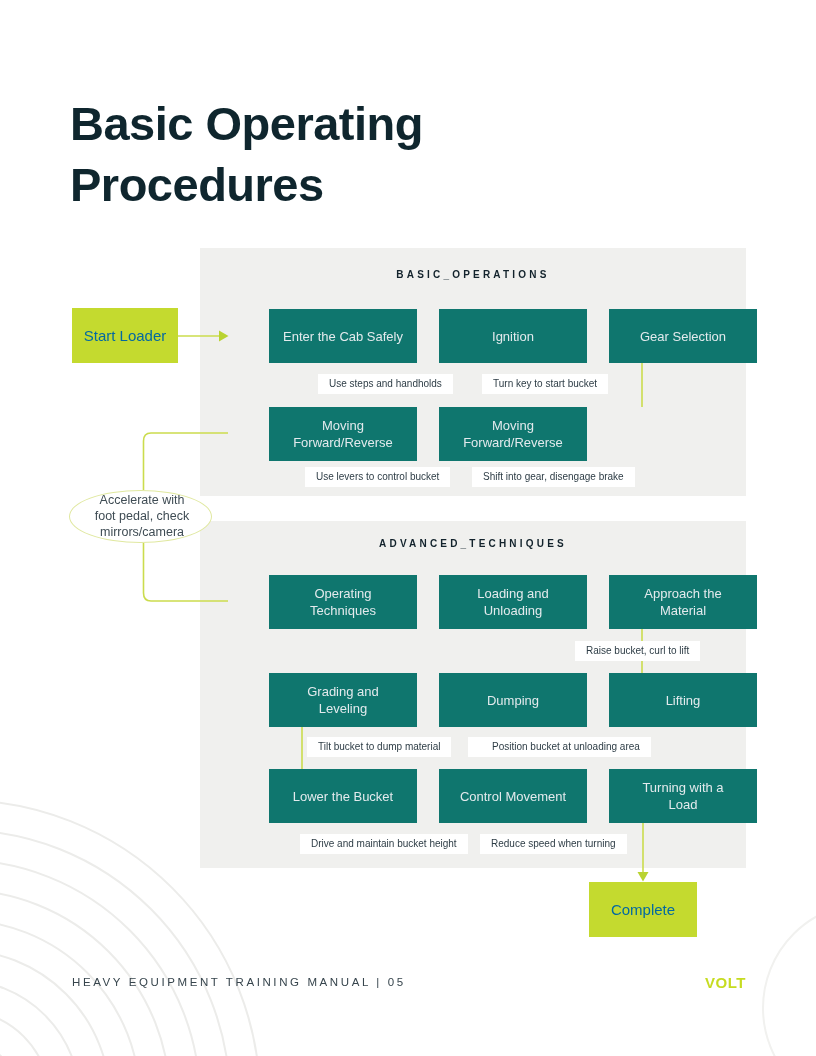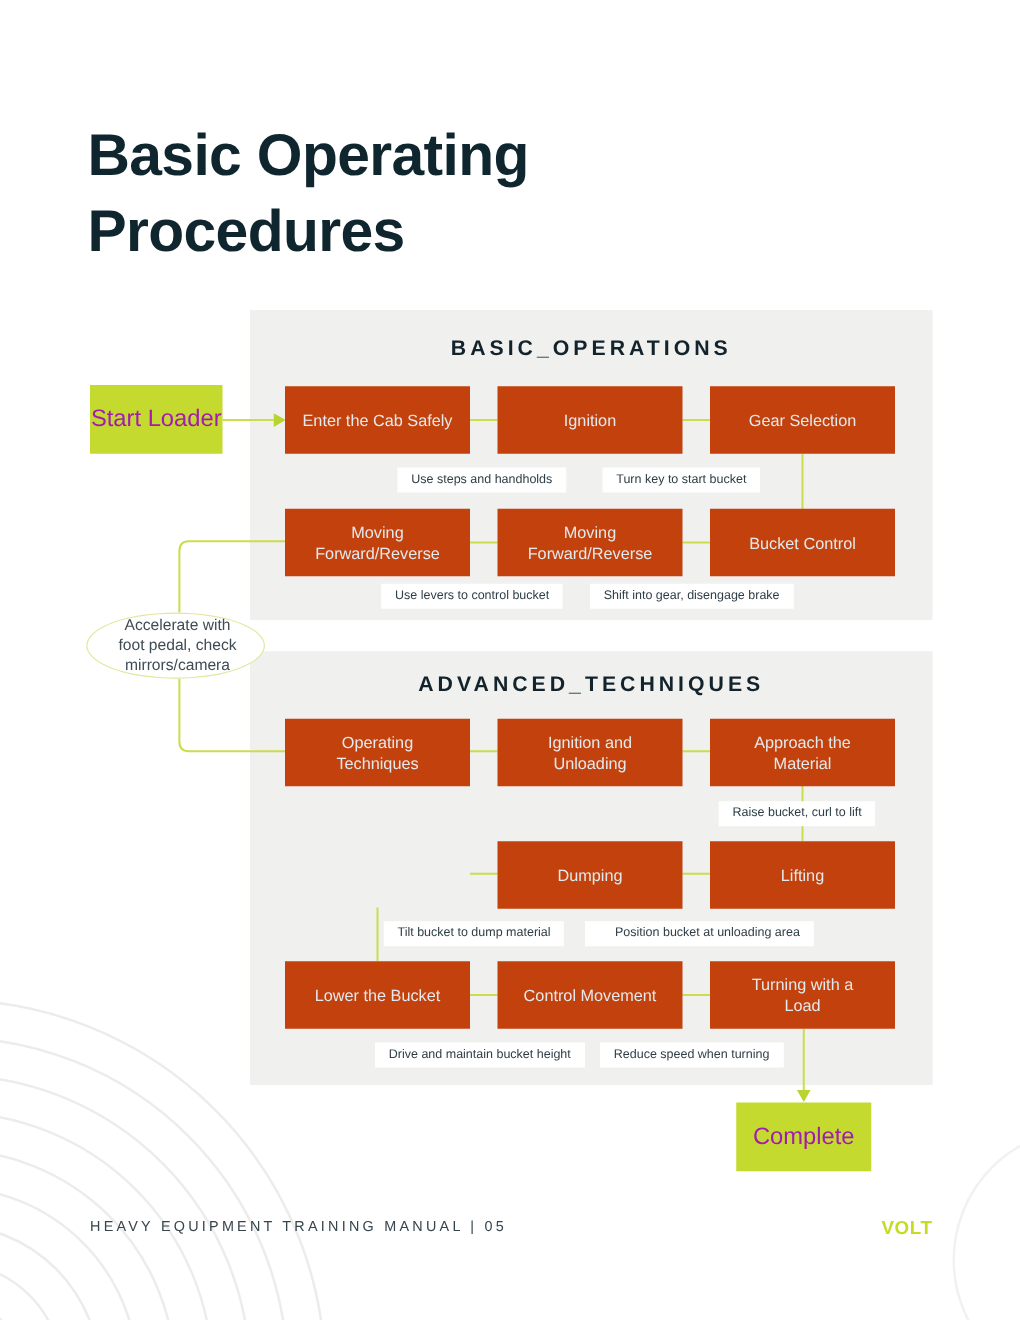--- a/index.html
+++ b/index.html
@@ -15,39 +15,39 @@
     font-size:47px;font-weight:bold;line-height:61px;letter-spacing:-0.5px;
     color:#0f262e;
   }
 
   .panel{position:absolute;left:200px;width:546px;background:#f0f0ee;z-index:0;}
   .panel-basic{top:248px;height:248px;}
   .panel-advanced{top:521px;height:347px;}
 
   .section-heading{
     position:absolute;left:200px;width:546px;text-align:center;
-    font-size:17px;font-weight:bold;letter-spacing:3.2px;color:#13232c;z-index:2;
+    font-size:10px;font-weight:bold;letter-spacing:3.2px;color:#13232c;z-index:2;
   }
 
   svg.layer{position:absolute;left:0;top:0;z-index:1;pointer-events:none;}
 
   .node{
-    position:absolute;width:148px;height:54px;background:#c2410c;
+    position:absolute;width:148px;height:54px;background:#0f766e;
     color:#e3eaed;font-size:13px;line-height:17px;
     display:flex;align-items:center;justify-content:center;text-align:center;
-    white-space:pre-line;z-index:2;
+    white-space:pre-line;z-index:2;margin-left:41px;
   }
 
   .chip{
     position:absolute;background:#ffffff;color:#2e3d46;
     font-size:10px;line-height:14px;padding:3px 11px;white-space:nowrap;z-index:3;
   }
 
   .seed{
-    position:absolute;background:#c4da2f;color:#a21caf;font-size:19px;
+    position:absolute;background:#c4da2f;color:#0369a1;font-size:15px;
     display:flex;align-items:center;justify-content:center;text-align:center;z-index:2;
   }
   .seed-start{left:72px;top:308px;width:106px;height:55px;}
   .seed-end{left:589px;top:882px;width:108px;height:55px;}
 
   .bubble{
     position:absolute;left:69px;top:490px;width:141px;height:51px;
     border:1.5px solid #e0e8a0;border-radius:50%;background:#ffffff;z-index:2;
   }
   .bubble-text{
@@ -134,33 +134,34 @@
 foot pedal, check
 mirrors/camera</div>
 
   <div class="node" style="left:228px;top:309px;">Enter the Cab Safely</div>
   <div class="node" style="left:398px;top:309px;">Ignition</div>
   <div class="node" style="left:568px;top:309px;">Gear Selection</div>
   <div class="node" style="left:228px;top:407px;">Moving
 Forward/Reverse</div>
   <div class="node" style="left:398px;top:407px;">Moving
 Forward/Reverse</div>
-  <div class="node" style="left:568px;top:407px;">Bucket Control</div>
 
   <div class="chip" style="left:318px;top:374px;text-align:right;">Use steps and handholds</div>
   <div class="chip" style="left:482px;top:374px;">Turn key to start bucket</div>
   <div class="chip" style="left:305px;top:467px;">Use levers to control bucket</div>
   <div class="chip" style="left:472px;top:467px;">Shift into gear, disengage brake</div>
 
   <div class="node" style="left:228px;top:575px;">Operating
 Techniques</div>
-  <div class="node" style="left:398px;top:575px;">Ignition and
+  <div class="node" style="left:398px;top:575px;">Loading and
 Unloading</div>
   <div class="node" style="left:568px;top:575px;">Approach the
 Material</div>
+  <div class="node" style="left:228px;top:673px;">Grading and
+Leveling</div>
   <div class="node" style="left:398px;top:673px;">Dumping</div>
   <div class="node" style="left:568px;top:673px;">Lifting</div>
   <div class="node" style="left:228px;top:769px;">Lower the Bucket</div>
   <div class="node" style="left:398px;top:769px;">Control Movement</div>
   <div class="node" style="left:568px;top:769px;">Turning with a
 Load</div>
 
   <div class="chip" style="left:575px;top:641px;">Raise bucket, curl to lift</div>
   <div class="chip" style="left:307px;top:737px;">Tilt bucket to dump material</div>
   <div class="chip" style="left:468px;top:737px;padding-left:24px;">Position bucket at unloading area</div>

